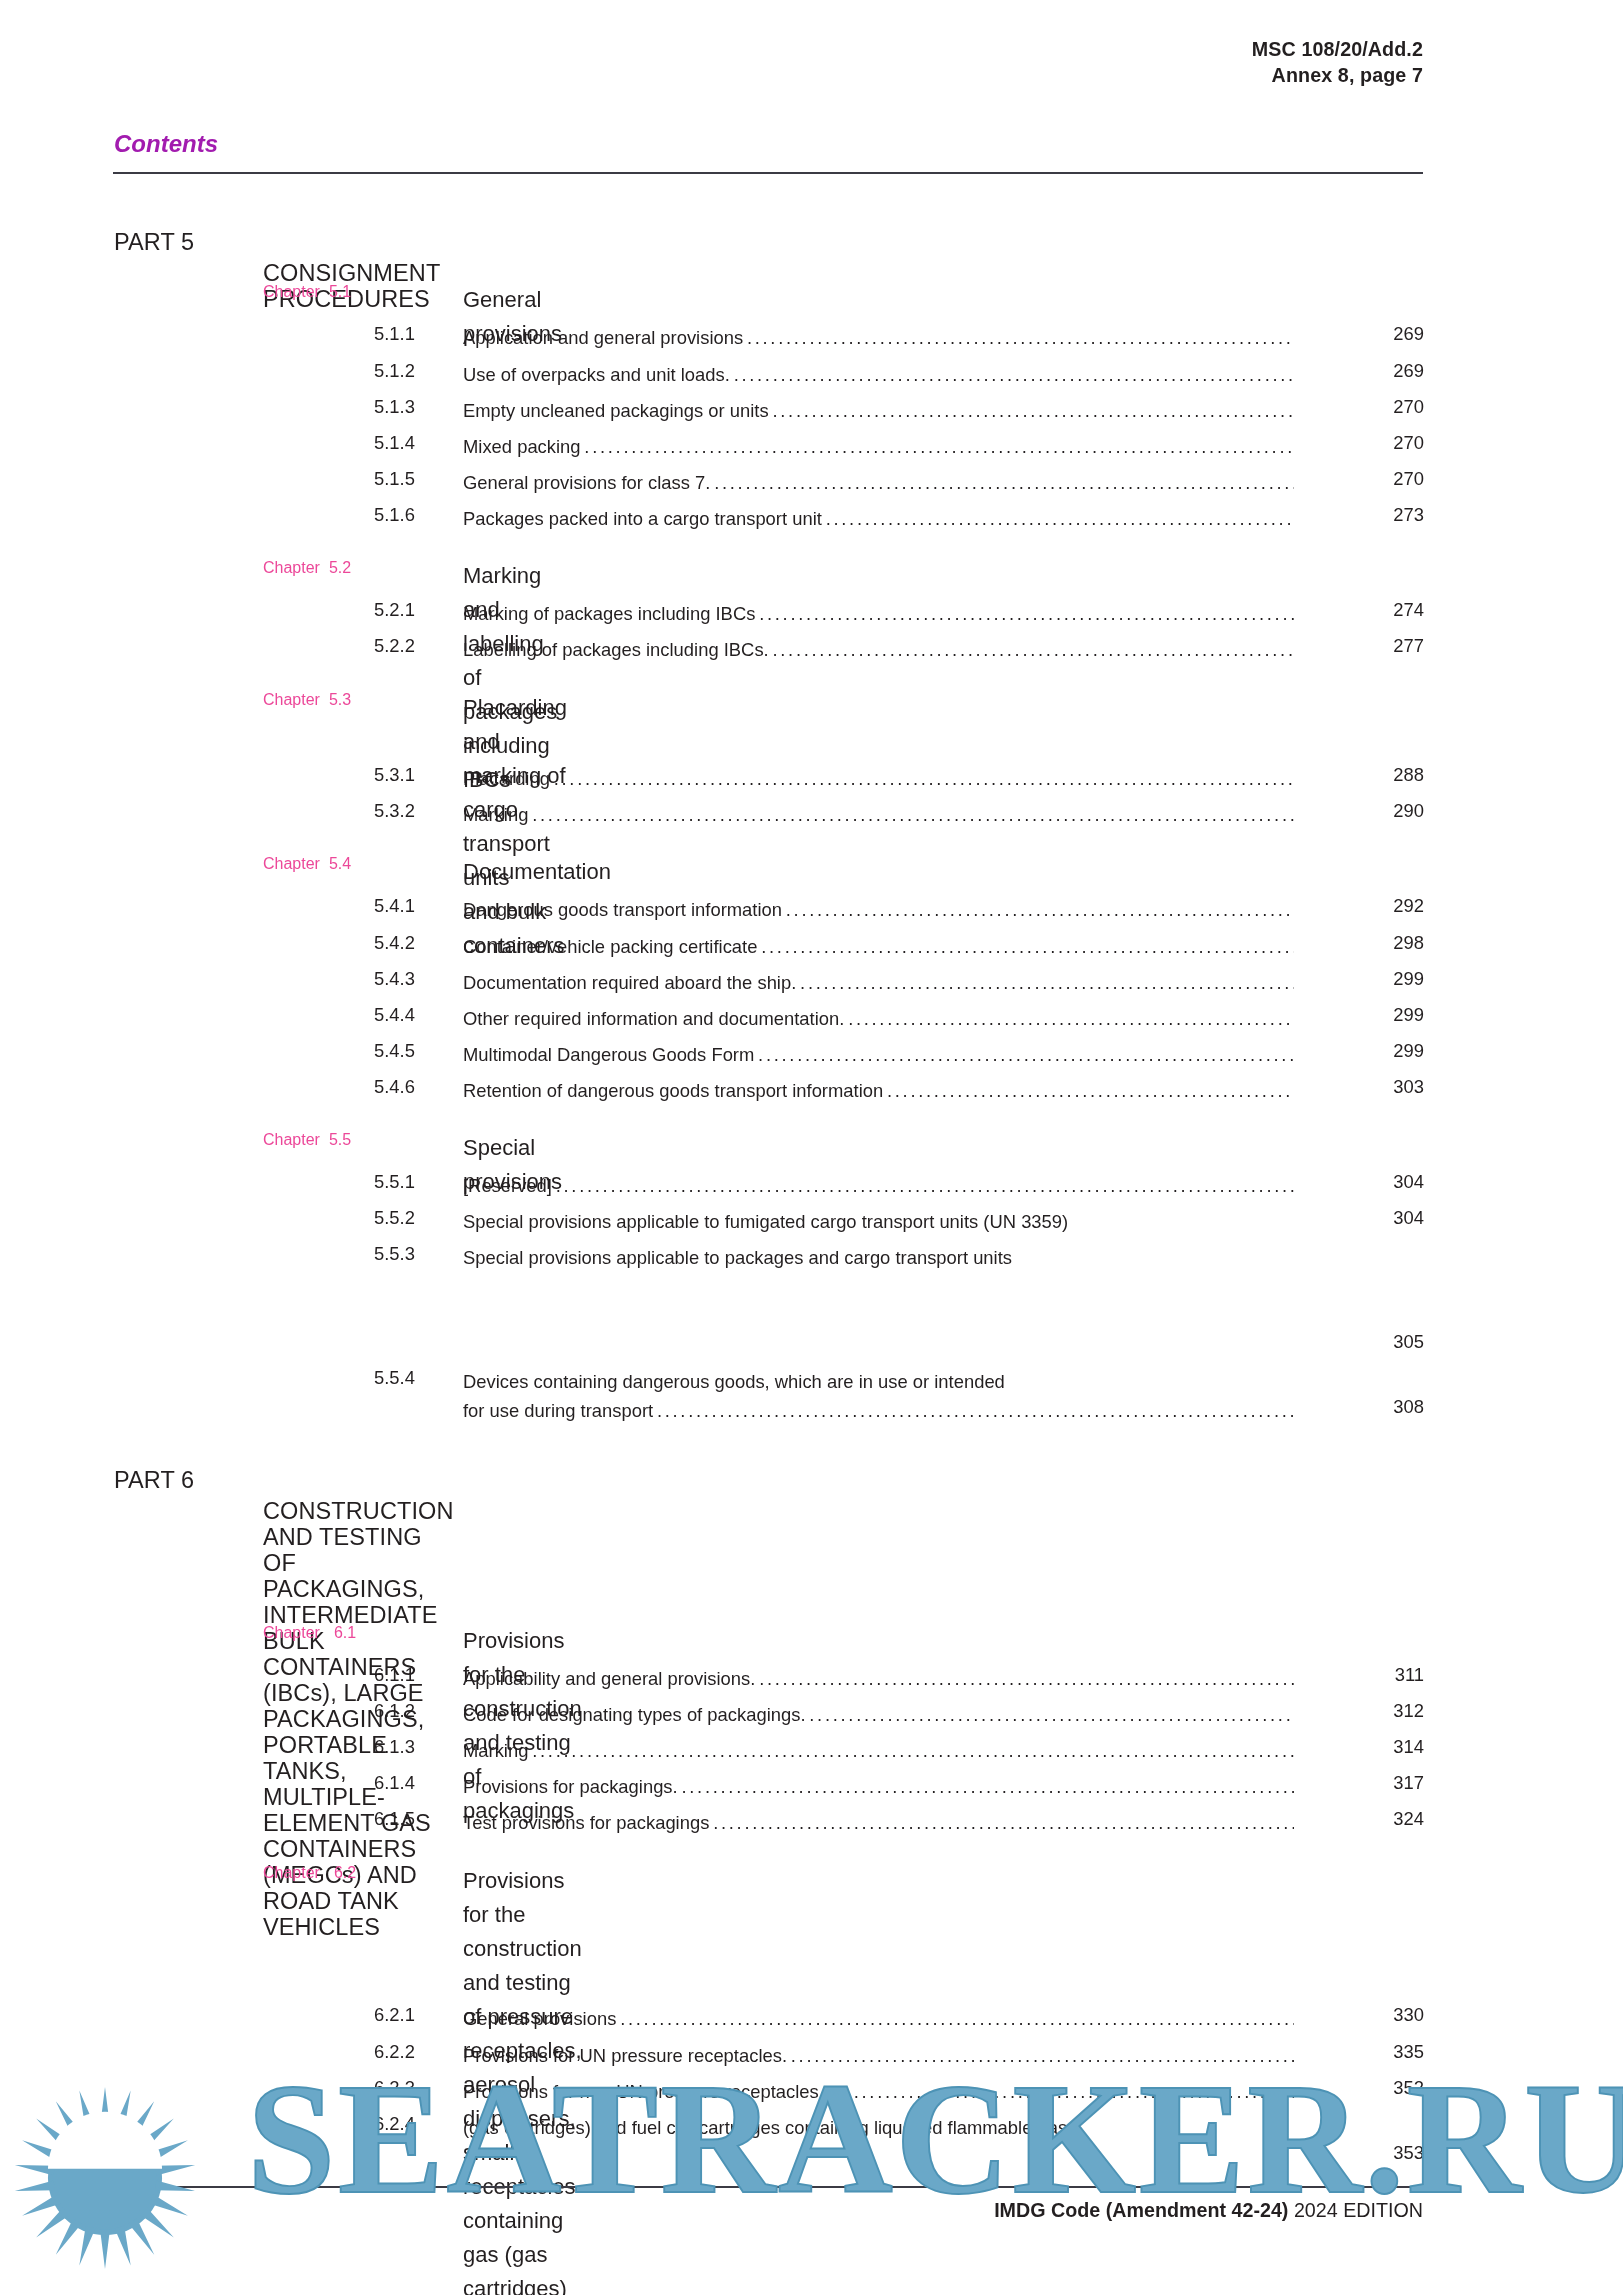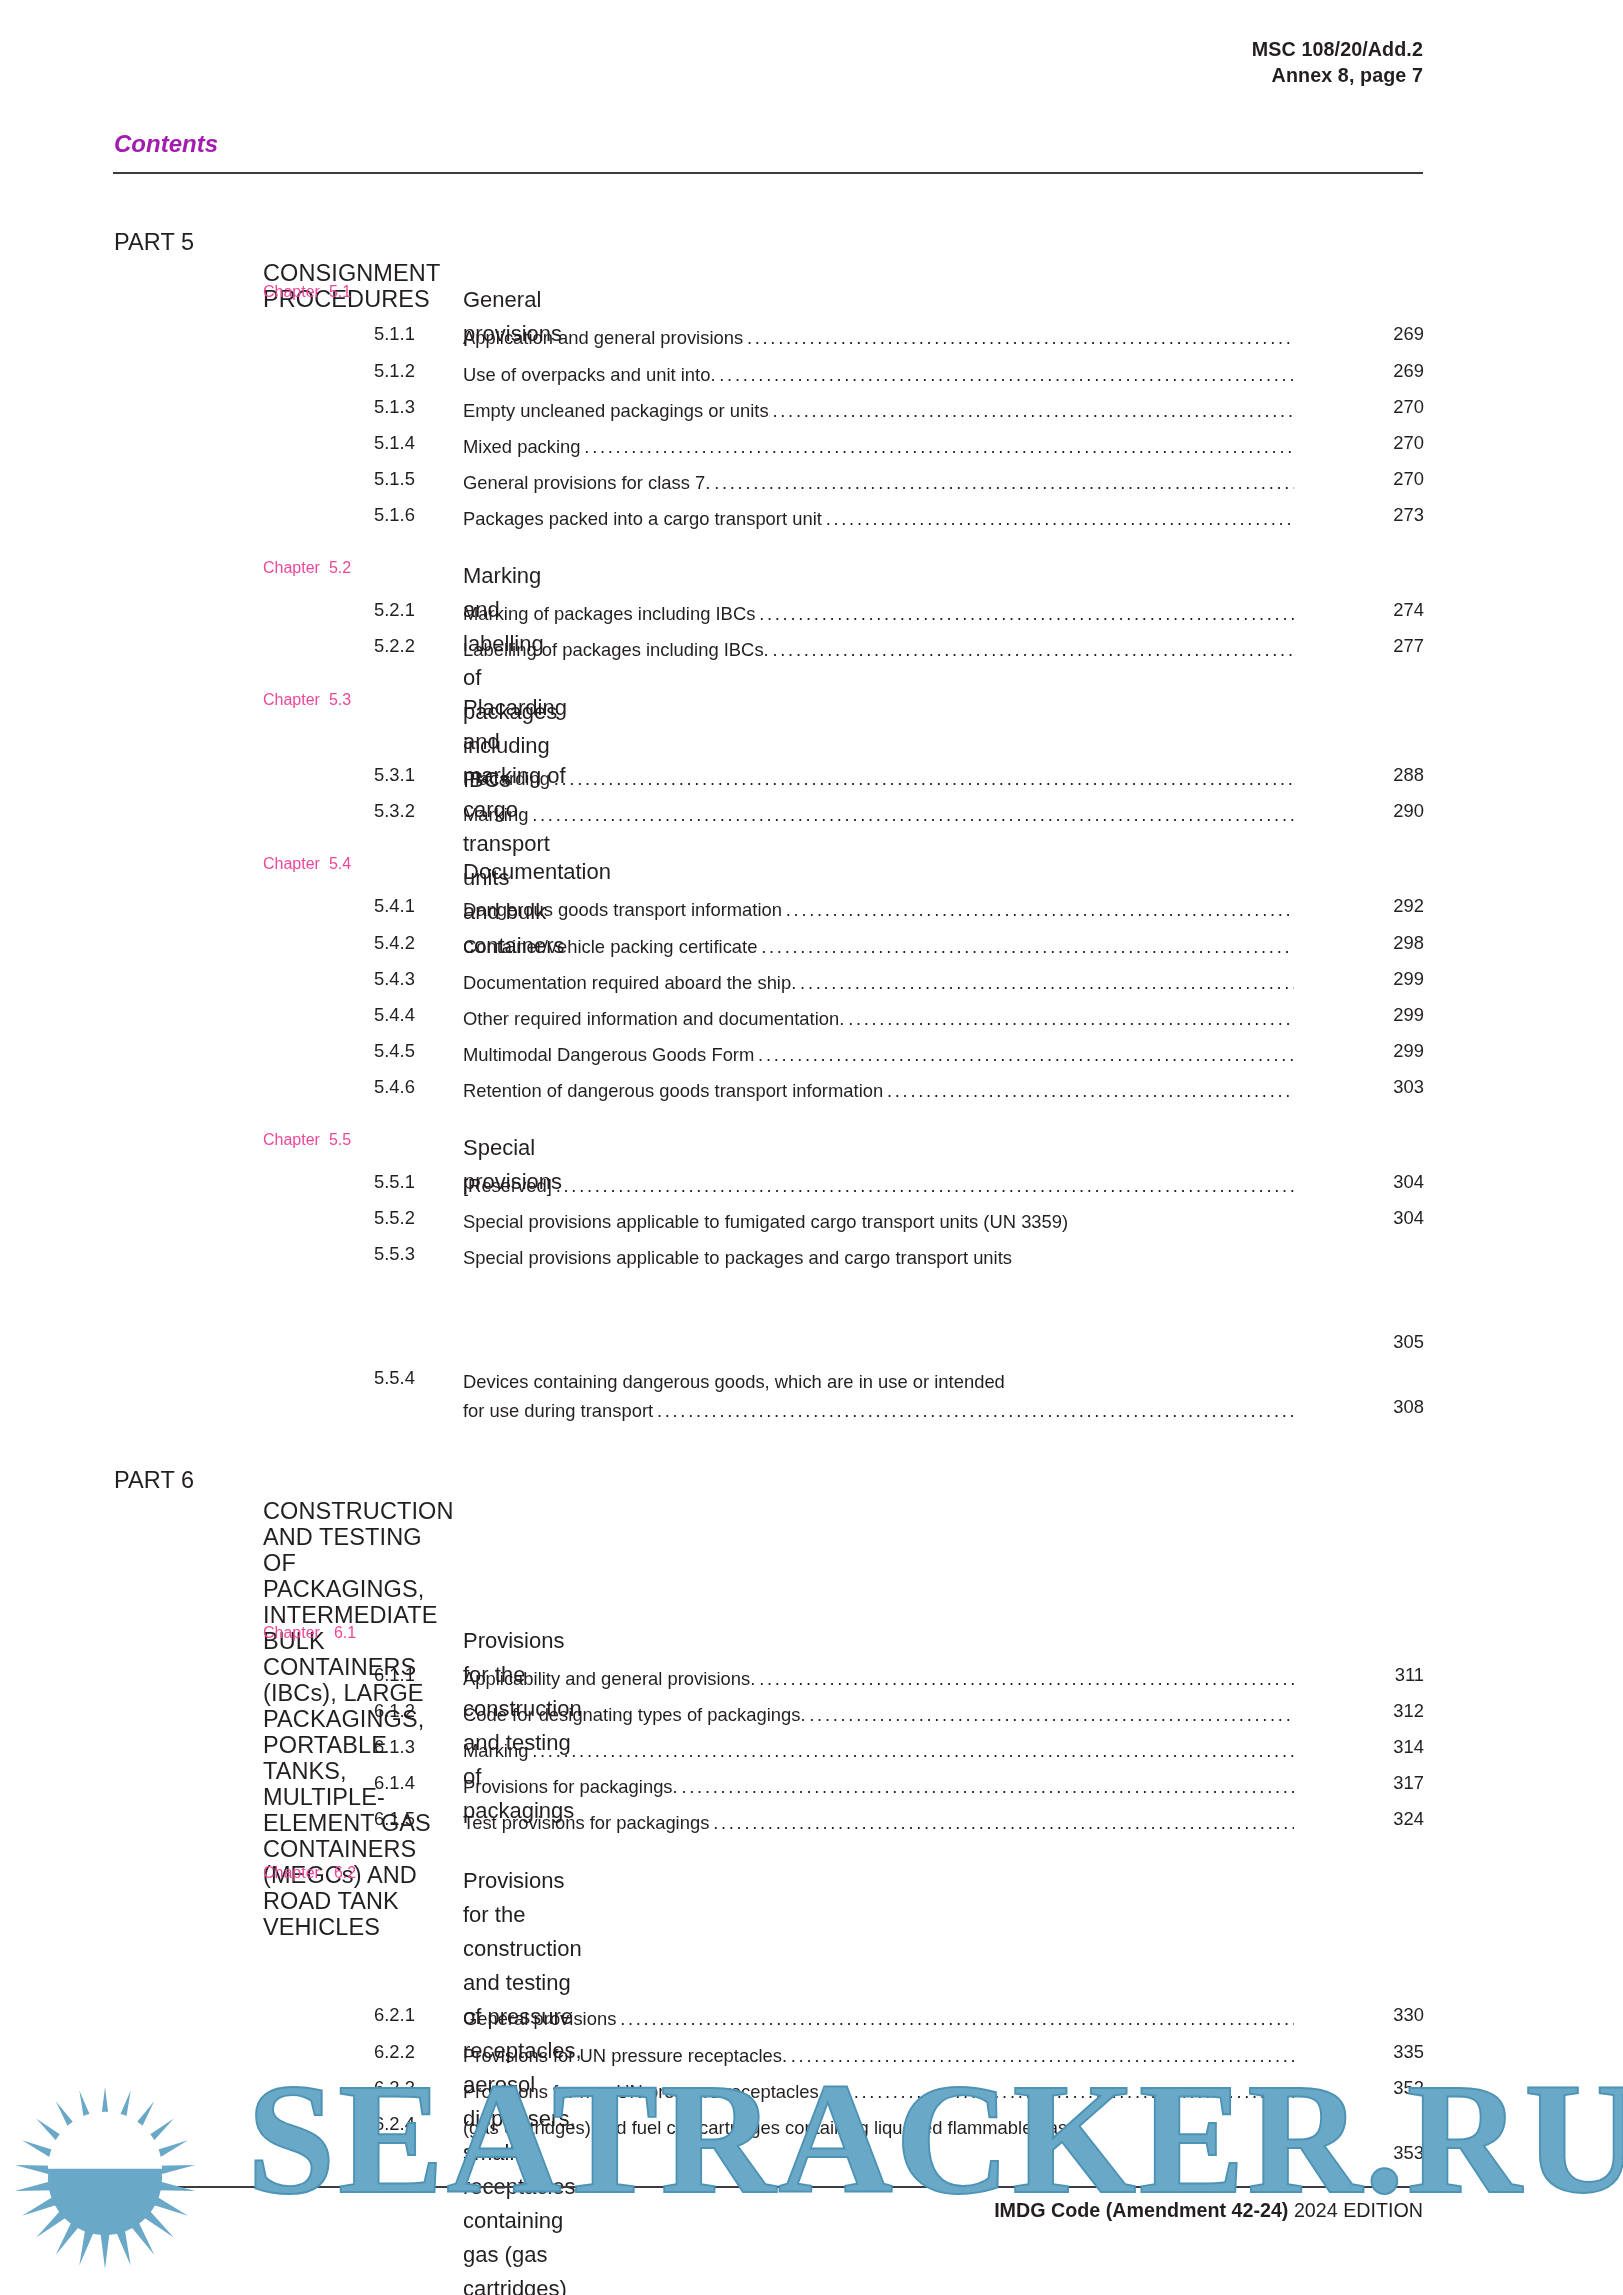--- a/index.html
+++ b/index.html
@@ -233,21 +233,21 @@
             <span class="txt">Application and general provisions</span>
             <span class="dots">............................................................................................................................................</span>
           </span>
         </div>
         <div class="entry-page" style="top: 0px;">269</div>
       </div>
       <div class="entry" style="top: 360px;">
         <div class="entry-num">5.1.2</div>
         <div class="entry-body">
           <span class="entry-line leader">
-            <span class="txt">Use of overpacks and unit into.</span>
+            <span class="txt">Use of overpacks and unit loads.</span>
             <span class="dots">............................................................................................................................................</span>
           </span>
         </div>
         <div class="entry-page" style="top: 0px;">269</div>
       </div>
       <div class="entry" style="top: 396px;">
         <div class="entry-num">5.1.3</div>
         <div class="entry-body">
           <span class="entry-line leader">
             <span class="txt">Empty uncleaned packagings or units</span>

